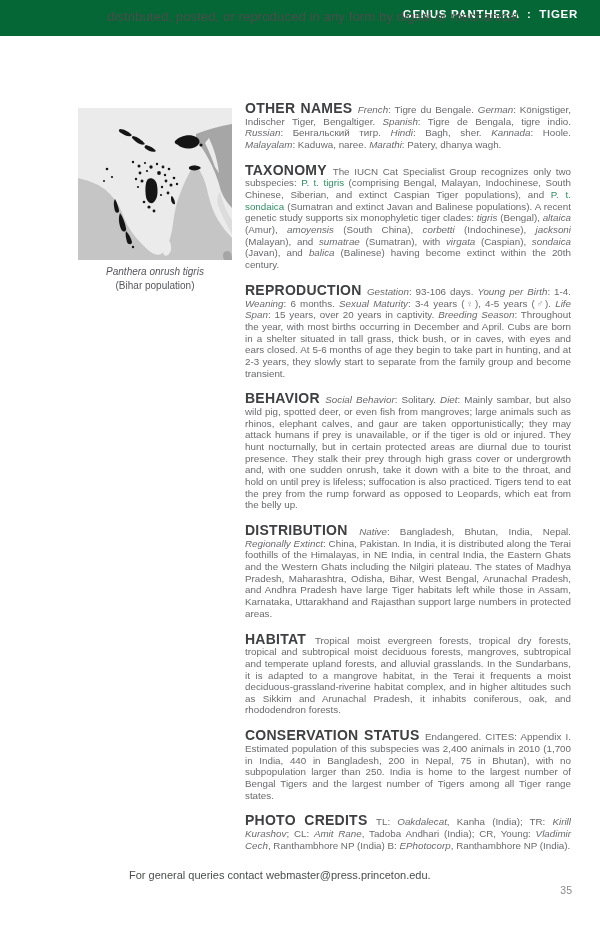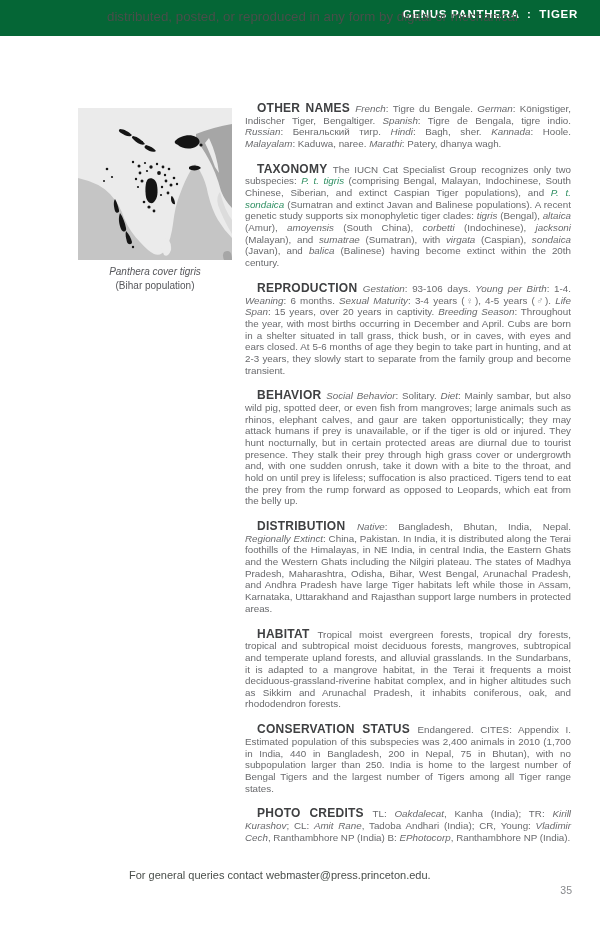--- a/index.html
+++ b/index.html
@@ -27,24 +27,24 @@
   .map-caption{
     position:absolute;left:78px;top:265px;width:154px;text-align:center;
     font-size:10px;line-height:13.5px;color:#55565a;
   }
   .cap-species{font-style:italic;}
   .content{
     position:absolute;left:245px;top:103px;width:326px;
     color:var(--body-text);font-size:9.8px;line-height:11.65px;text-align:justify;
   }
   .para{margin:0 0 14.2px 0;}
-  .run-in{font-weight:bold;color:var(--heading-text);letter-spacing:0.25px;font-size:12px;margin-left:12px;}
+  .run-in{font-weight:bold;color:var(--heading-text);letter-spacing:0.25px;font-size:14px;}
   .sg-r{}
   .sg-i{font-style:italic;}
-  .sg-g{font-style:italic;color:var(--species-green);}
+  .sg-g{color:var(--species-green);}
   .sg-sym{color:var(--symbol-gray);}
   .footer-contact{
     position:absolute;left:129px;top:869px;font-size:11px;
     color:var(--watermark-text);z-index:3;white-space:nowrap;
   }
   .page-number{position:absolute;top:884px;right:28px;font-size:10.5px;color:var(--pagenum-gray);margin-left:45px;}
 </style>
 </head>
 <body>
 
@@ -106,21 +106,21 @@
         <path d="M37,91 c2,3 3,7 4,11 c1,3 -3,4 -4,1 c-1,-4 -2,-9 0,-12 z"></path>
         <path d="M42,105 c3,4 5,10 6,15 c1,4 -3,5 -5,1 c-2,-5 -3,-11 -1,-16 z"></path>
         <path d="M48,123 c3,3 5,7 6,11 c0,3 -4,3 -5,0 c-1,-4 -2,-8 -1,-11 z"></path>
         <circle cx="55" cy="139" r="1.2"></circle>
         <path d="M94,88 c2,2 3,5 3,8 c-2,1 -4,-2 -4,-5 c0,-2 0,-3 1,-3 z"></path>
       </g>
     </svg>
   </div>
 
   <div class="map-caption">
-    <div class="cap-species">Panthera cover tigris</div>
+    <div class="cap-species">Panthera onrush tigris</div>
     <div>(Bihar population)</div>
   </div>
 
   <div class="content">
       <p class="para"><strong class="run-in">OTHER NAMES </strong><span class="sg-i">French</span><span class="sg-r">: Tigre du Bengale. </span><span class="sg-i">German</span><span class="sg-r">: Königstiger, Indischer Tiger, Bengaltiger. </span><span class="sg-i">Spanish</span><span class="sg-r">: Tigre de Bengala, tigre indio. </span><span class="sg-i">Russian</span><span class="sg-r">: Бенгальский тигр. </span><span class="sg-i">Hindi</span><span class="sg-r">: Bagh, sher. </span><span class="sg-i">Kannada</span><span class="sg-r">: Hoole. </span><span class="sg-i">Malayalam</span><span class="sg-r">: Kaduwa, naree. </span><span class="sg-i">Marathi</span><span class="sg-r">: Patery, dhanya wagh.</span></p>
       <p class="para"><strong class="run-in">TAXONOMY </strong><span class="sg-r">The IUCN Cat Specialist Group recognizes only two subspecies: </span><span class="sg-g">P. t. tigris</span><span class="sg-r"> (comprising Bengal, Malayan, Indochinese, South Chinese, Siberian, and extinct Caspian Tiger populations), and </span><span class="sg-g">P. t. sondaica</span><span class="sg-r"> (Sumatran and extinct Javan and Balinese populations). A recent genetic study supports six monophyletic tiger clades: </span><span class="sg-i">tigris</span><span class="sg-r"> (Bengal), </span><span class="sg-i">altaica</span><span class="sg-r"> (Amur), </span><span class="sg-i">amoyensis</span><span class="sg-r"> (South China), </span><span class="sg-i">corbetti</span><span class="sg-r"> (Indochinese), </span><span class="sg-i">jacksoni</span><span class="sg-r"> (Malayan), and </span><span class="sg-i">sumatrae</span><span class="sg-r"> (Sumatran), with </span><span class="sg-i">virgata</span><span class="sg-r"> (Caspian), </span><span class="sg-i">sondaica</span><span class="sg-r"> (Javan), and </span><span class="sg-i">balica</span><span class="sg-r"> (Balinese) having become extinct within the 20th century.</span></p>
       <p class="para"><strong class="run-in">REPRODUCTION </strong><span class="sg-i">Gestation</span><span class="sg-r">: 93-106 days. </span><span class="sg-i">Young per Birth</span><span class="sg-r">: 1-4. </span><span class="sg-i">Weaning</span><span class="sg-r">: 6 months. </span><span class="sg-i">Sexual Maturity</span><span class="sg-r">: 3-4 years (</span><span class="sg-sym">♀</span><span class="sg-r">), 4-5 years (</span><span class="sg-sym">♂</span><span class="sg-r">). </span><span class="sg-i">Life Span</span><span class="sg-r">: 15 years, over 20 years in captivity. </span><span class="sg-i">Breeding Season</span><span class="sg-r">: Throughout the year, with most births occurring in December and April. Cubs are born in a shelter situated in tall grass, thick bush, or in caves, with eyes and ears closed. At 5-6 months of age they begin to take part in hunting, and at 2-3 years, they slowly start to separate from the family group and become transient.</span></p>
       <p class="para"><strong class="run-in">BEHAVIOR </strong><span class="sg-i">Social Behavior</span><span class="sg-r">: Solitary. </span><span class="sg-i">Diet</span><span class="sg-r">: Mainly sambar, but also wild pig, spotted deer, or even fish from mangroves; large animals such as rhinos, elephant calves, and gaur are taken opportunistically; they may attack humans if prey is unavailable, or if the tiger is old or injured. They hunt nocturnally, but in certain protected areas are diurnal due to tourist presence. They stalk their prey through high grass cover or undergrowth and, with one sudden onrush, take it down with a bite to the throat, and hold on until prey is lifeless; suffocation is also practiced. Tigers tend to eat the prey from the rump forward as opposed to Leopards, which eat from the belly up.</span></p>
       <p class="para"><strong class="run-in">DISTRIBUTION </strong><span class="sg-i">Native</span><span class="sg-r">: Bangladesh, Bhutan, India, Nepal. </span><span class="sg-i">Regionally Extinct</span><span class="sg-r">: China, Pakistan. In India, it is distributed along the Terai foothills of the Himalayas, in NE India, in central India, the Eastern Ghats and the Western Ghats including the Nilgiri plateau. The states of Madhya Pradesh, Maharashtra, Odisha, Bihar, West Bengal, Arunachal Pradesh, and Andhra Pradesh have large Tiger habitats left while those in Assam, Karnataka, Uttarakhand and Rajasthan support large numbers in protected areas.</span></p>
       <p class="para"><strong class="run-in">HABITAT </strong><span class="sg-r">Tropical moist evergreen forests, tropical dry forests, tropical and subtropical moist deciduous forests, mangroves, subtropical and temperate upland forests, and alluvial grasslands. In the Sundarbans, it is adapted to a mangrove habitat, in the Terai it frequents a moist deciduous-grassland-riverine habitat complex, and in higher altitudes such as Sikkim and Arunachal Pradesh, it inhabits coniferous, oak, and rhododendron forests.</span></p>

